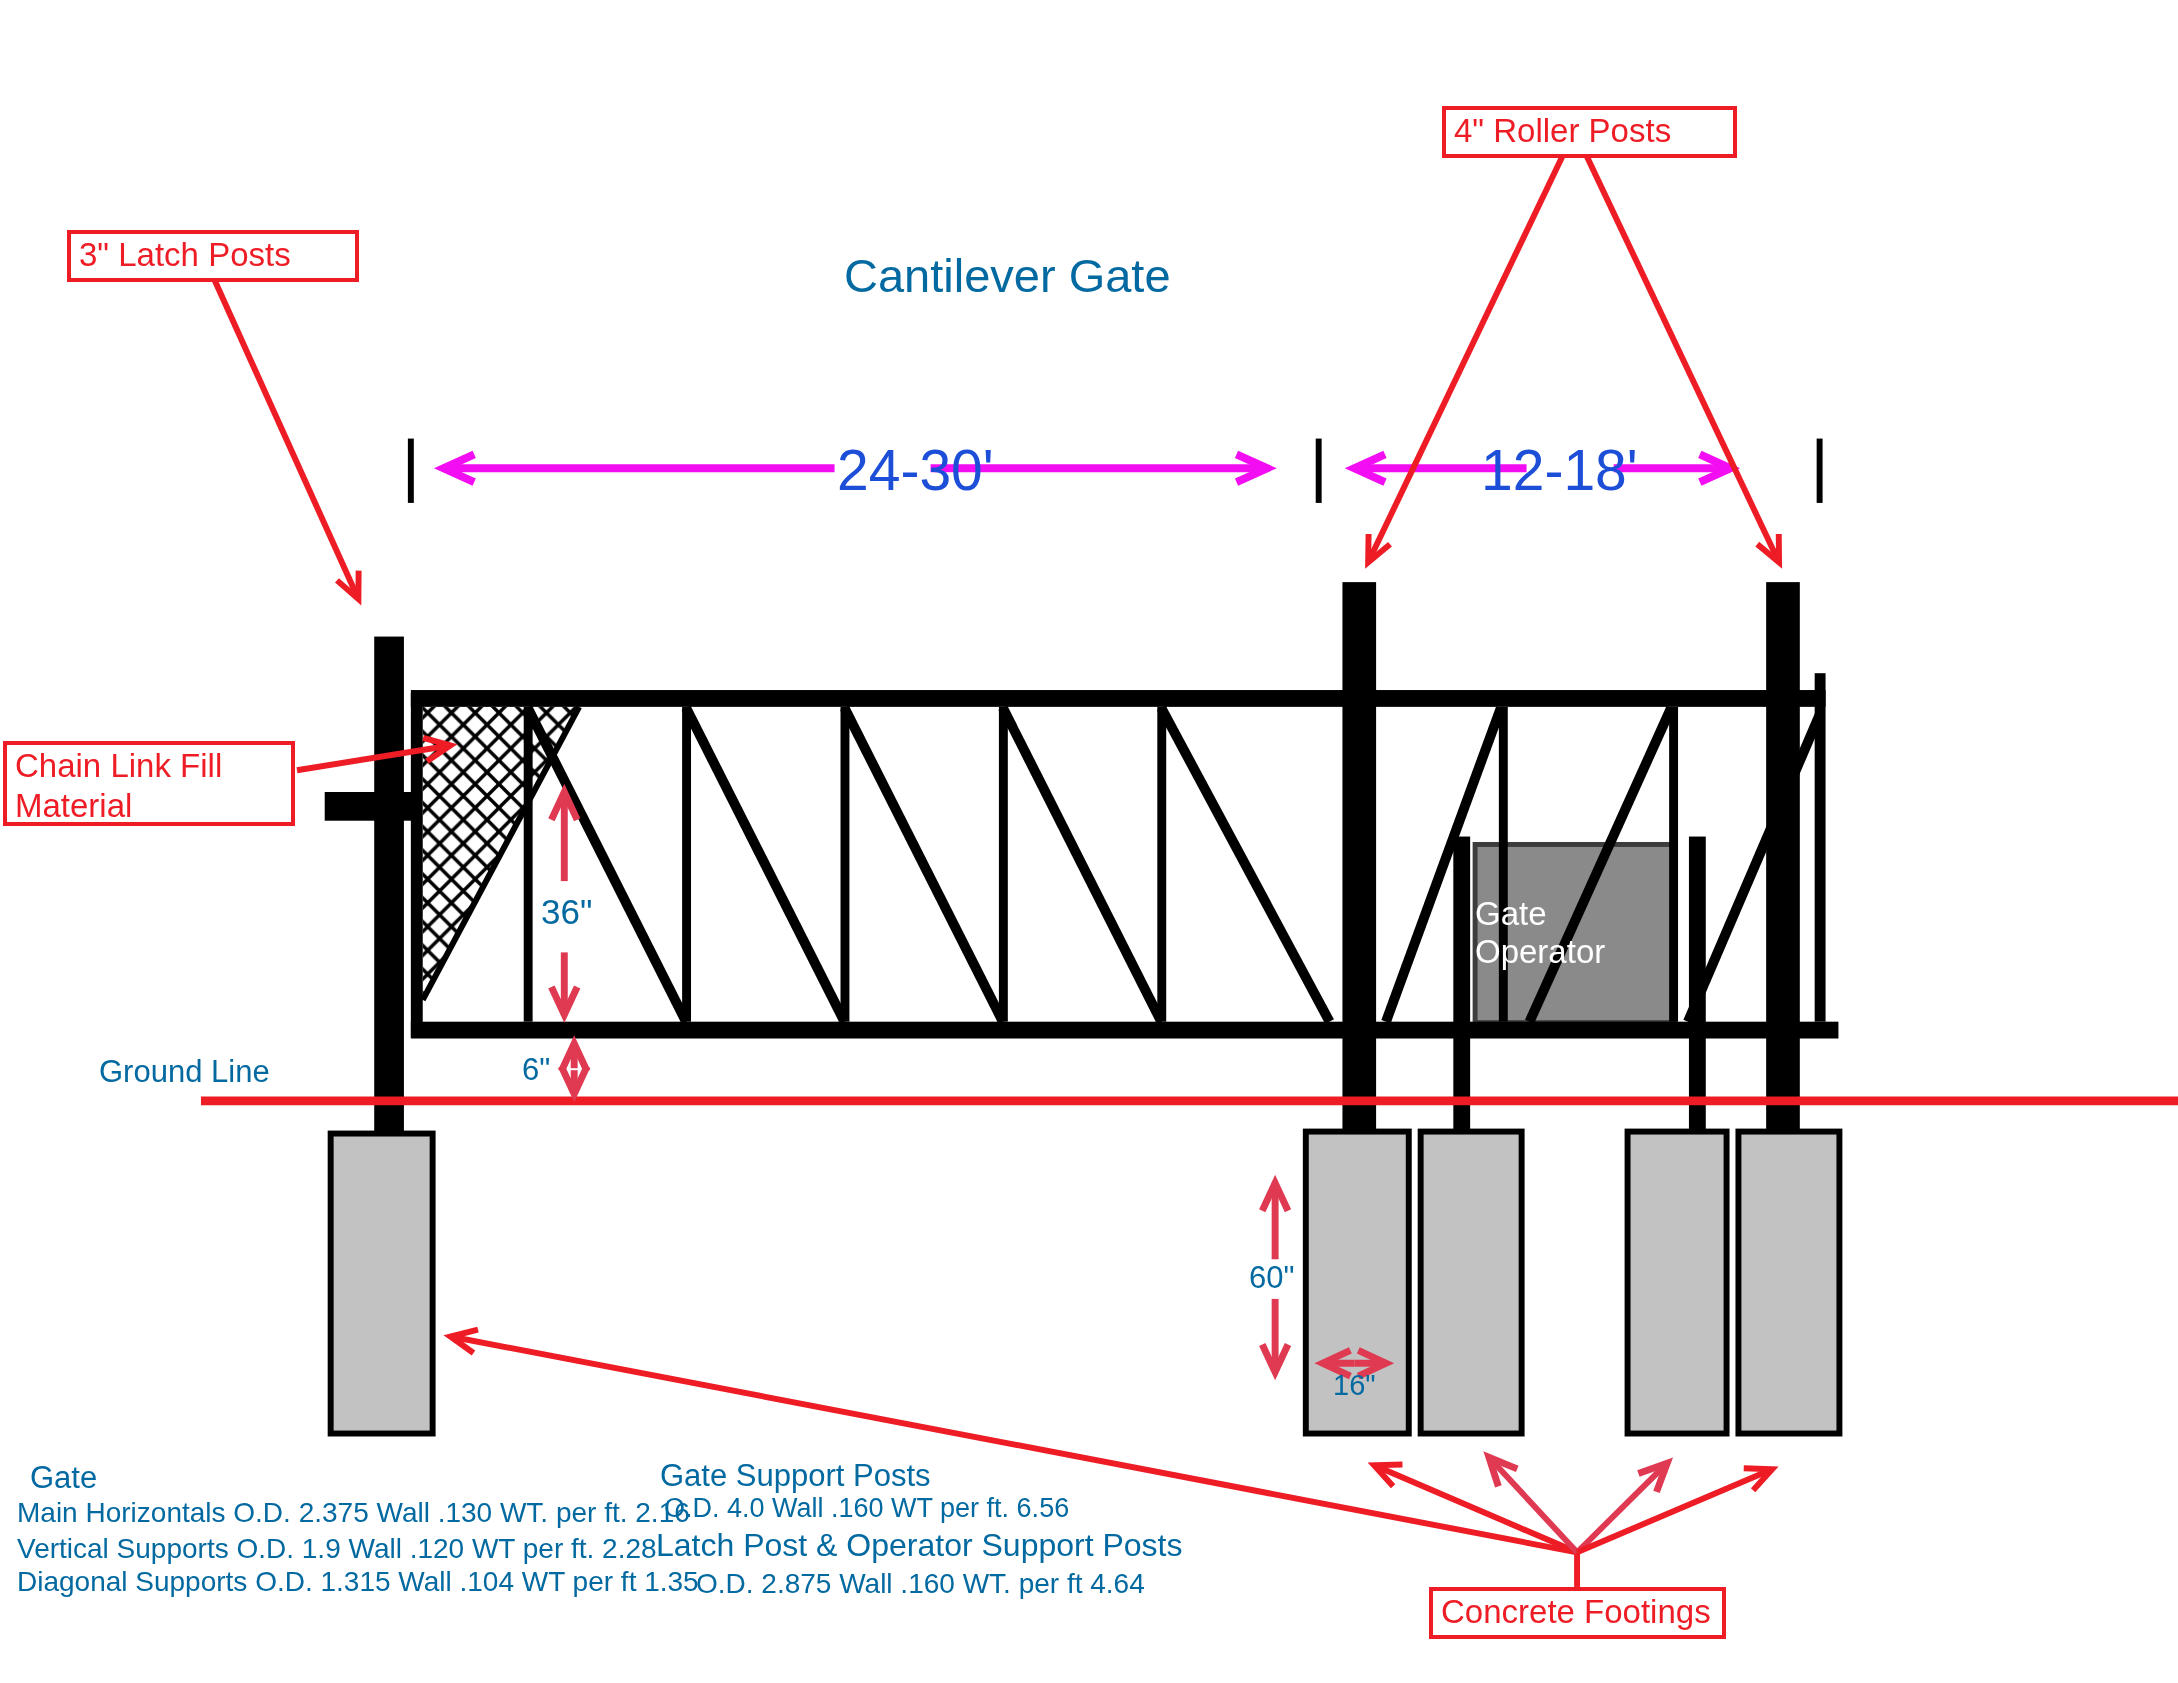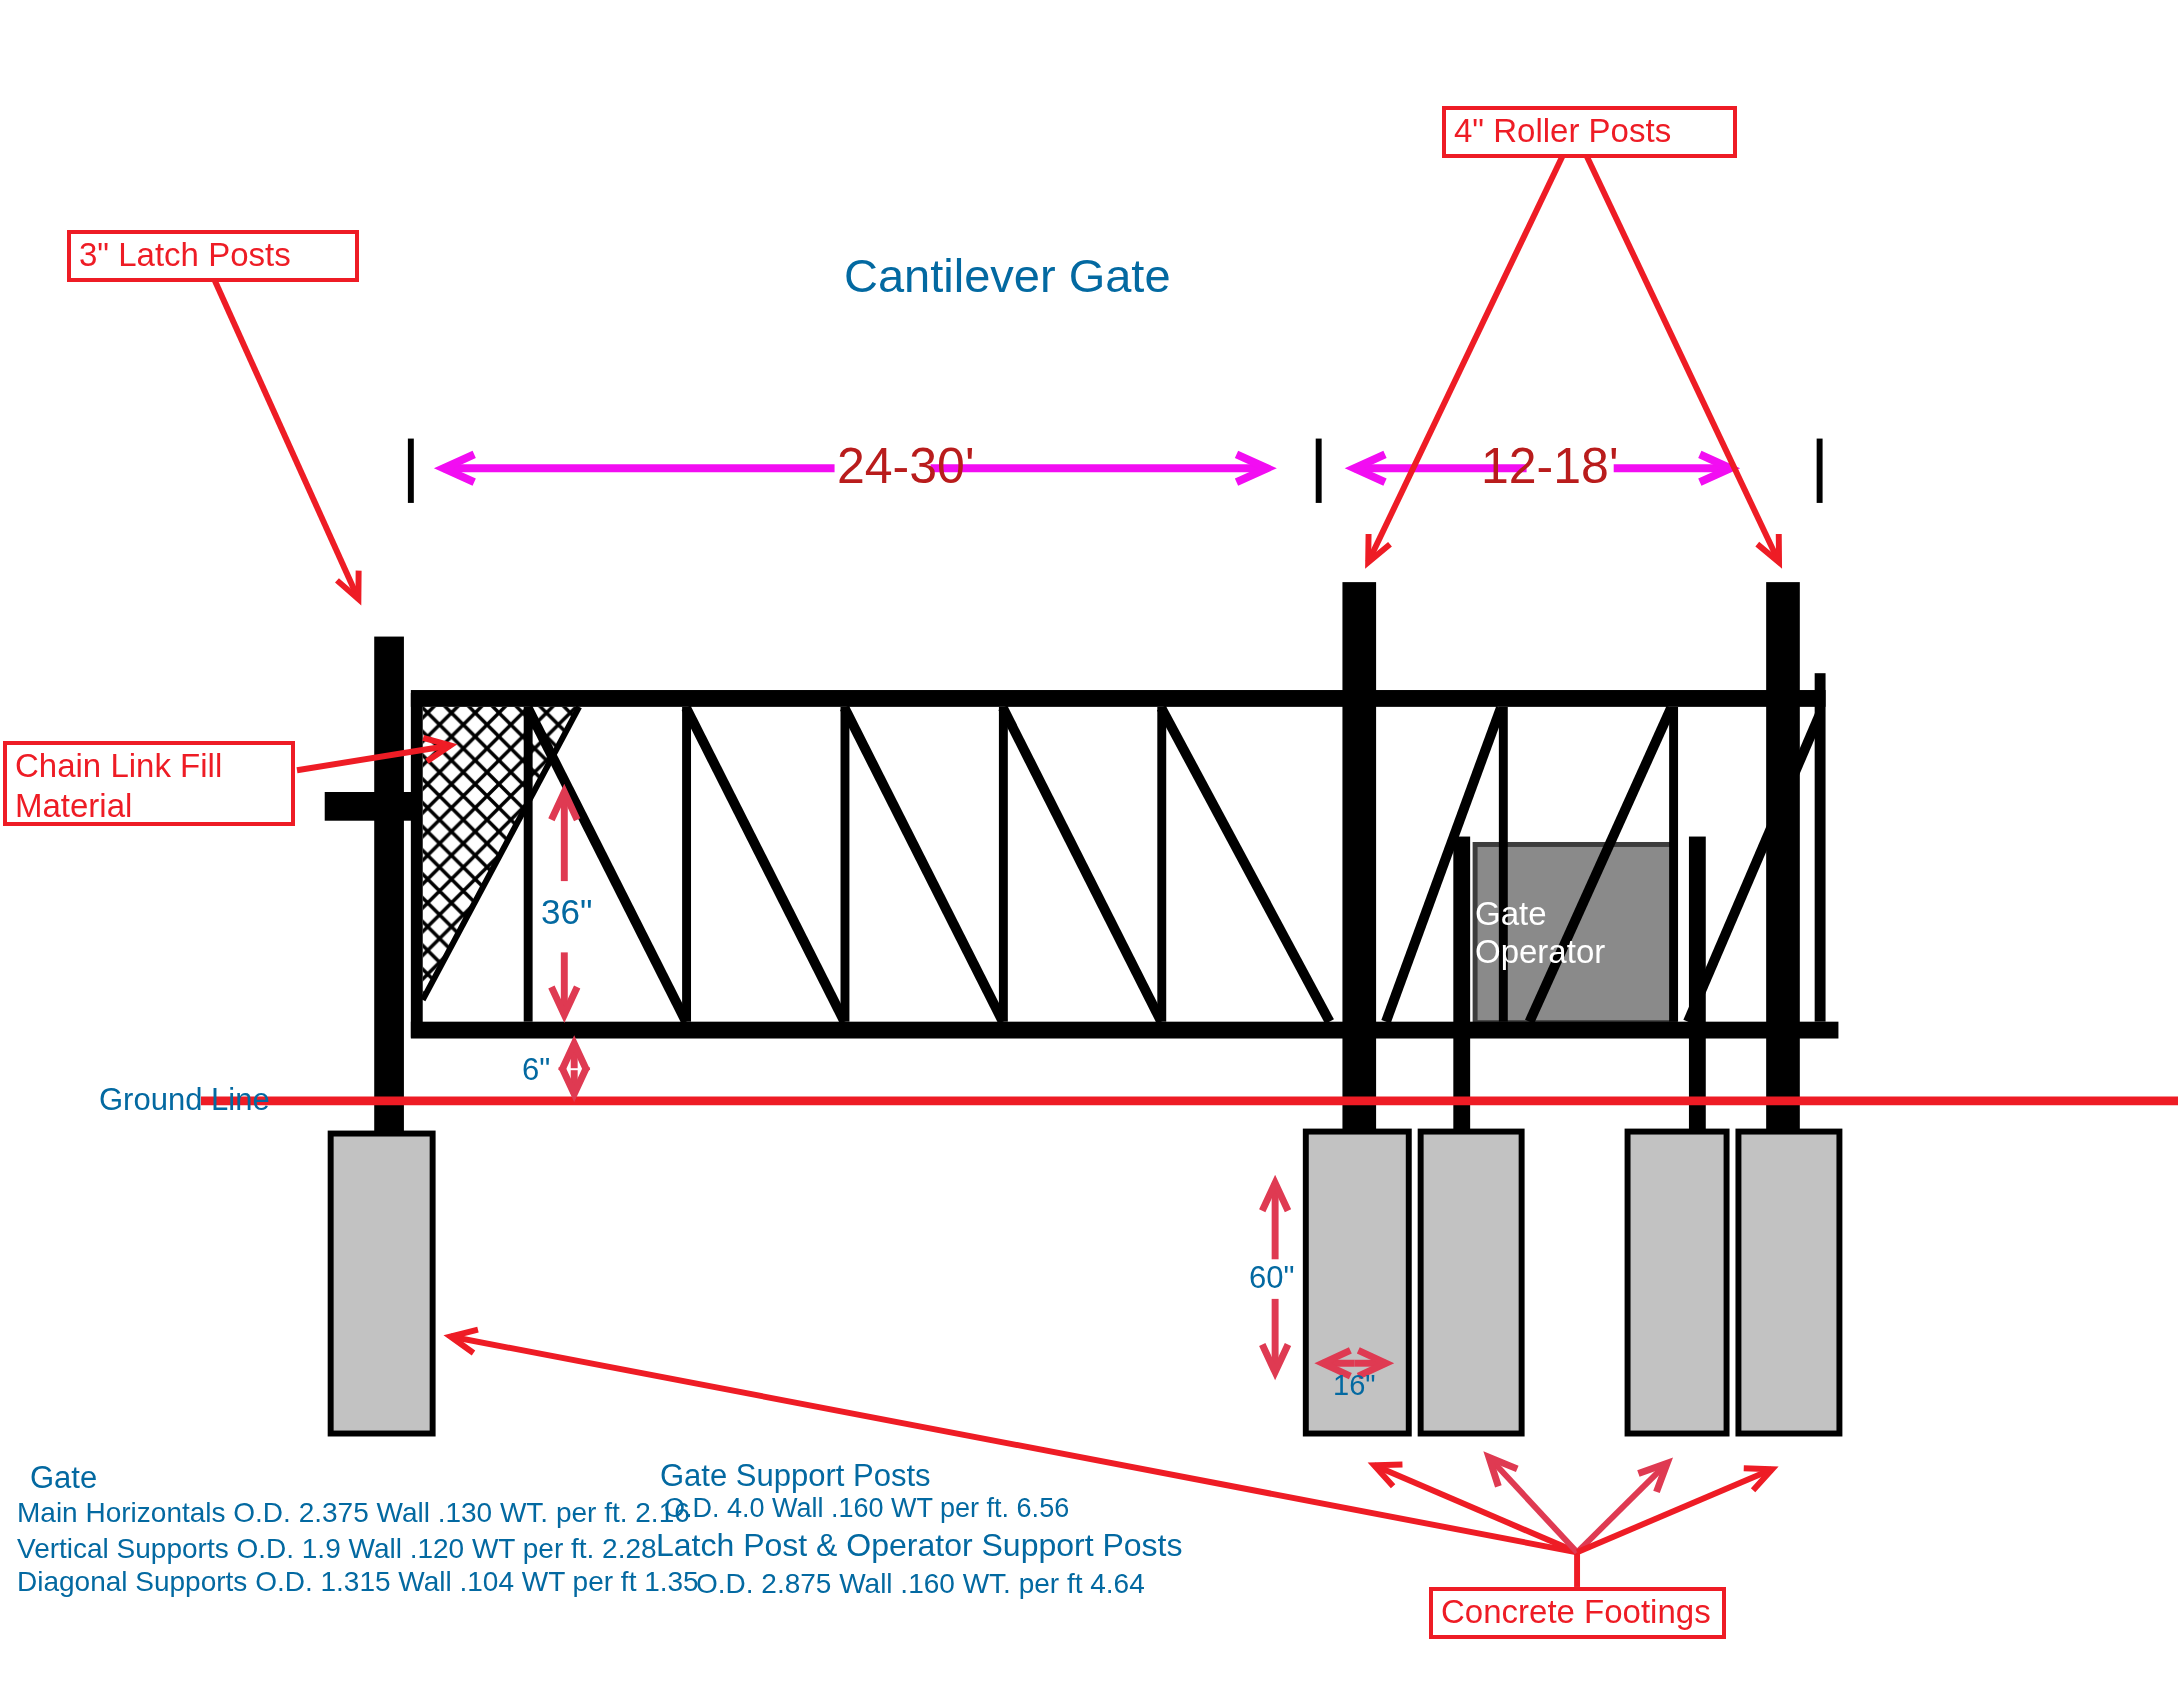--- a/index.html
+++ b/index.html
@@ -3,22 +3,22 @@
 <meta charset="utf-8">
 <style>
   html,body{margin:0;padding:0;background:#ffffff;}
   #canvas{position:relative;width:2178px;height:1683px;background:#ffffff;
           font-family:"Liberation Sans", sans-serif;overflow:hidden;}
   #diagram-svg{position:absolute;left:0;top:0;}
   .txt{position:absolute;color:#0369a1;white-space:pre;line-height:1.1;}
   .redbox{position:absolute;border:4px solid #ee1c25;color:#ee1c25;
           background:#ffffff;font-size:33px;padding:1px 8px 3px 8px;
           white-space:pre-line;line-height:1.22;}
-  .magenta-dim{color:#b91c1c;font-size:50px;}
-  .ground-label{font-size:31px;margin-top:28px;}
+  .magenta-dim{color:#1d4ed8;font-size:57px;}
+  .ground-label{font-size:31px;}
   .operator-label{position:absolute;display:flex;align-items:center;justify-content:center;
           color:#ffffff;font-size:33px;}
   .spec-h{font-size:31px;}
   .spec{font-size:28px;}
   .spec-big{font-size:32px;}
 </style>
 </head>
 <body>
 
 <div id="canvas">

